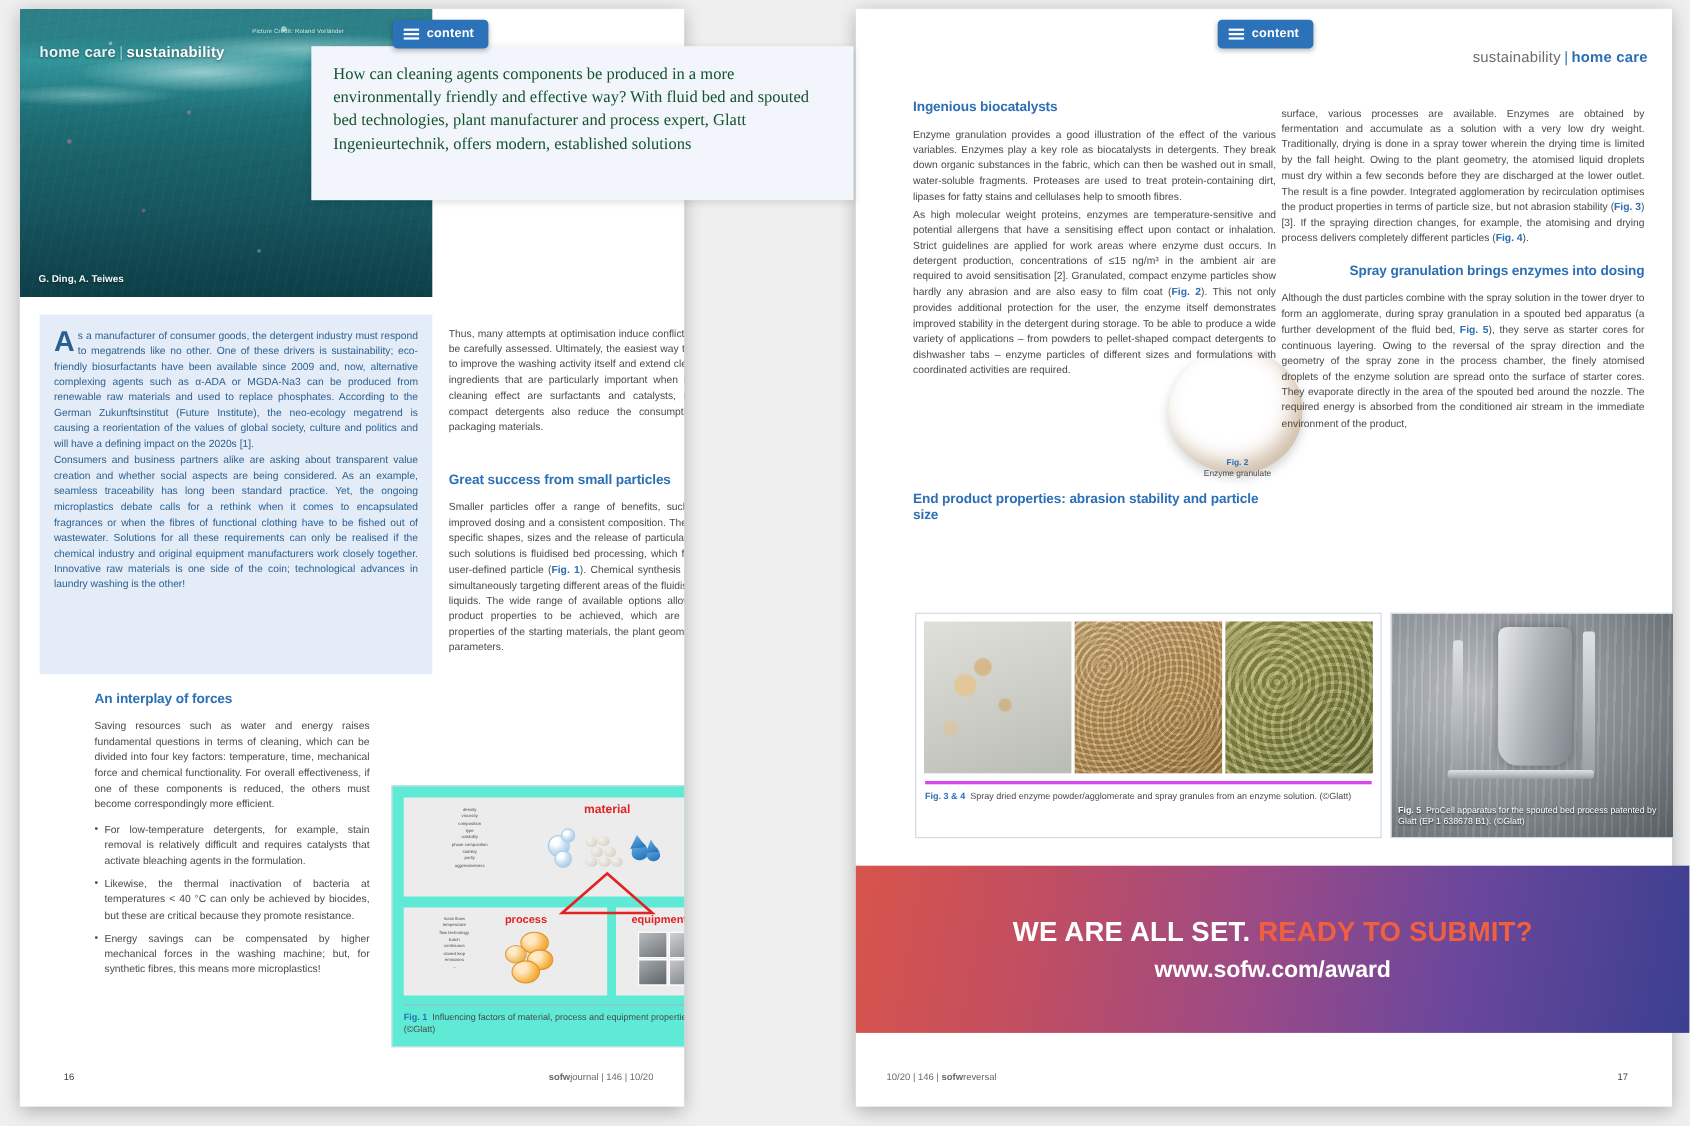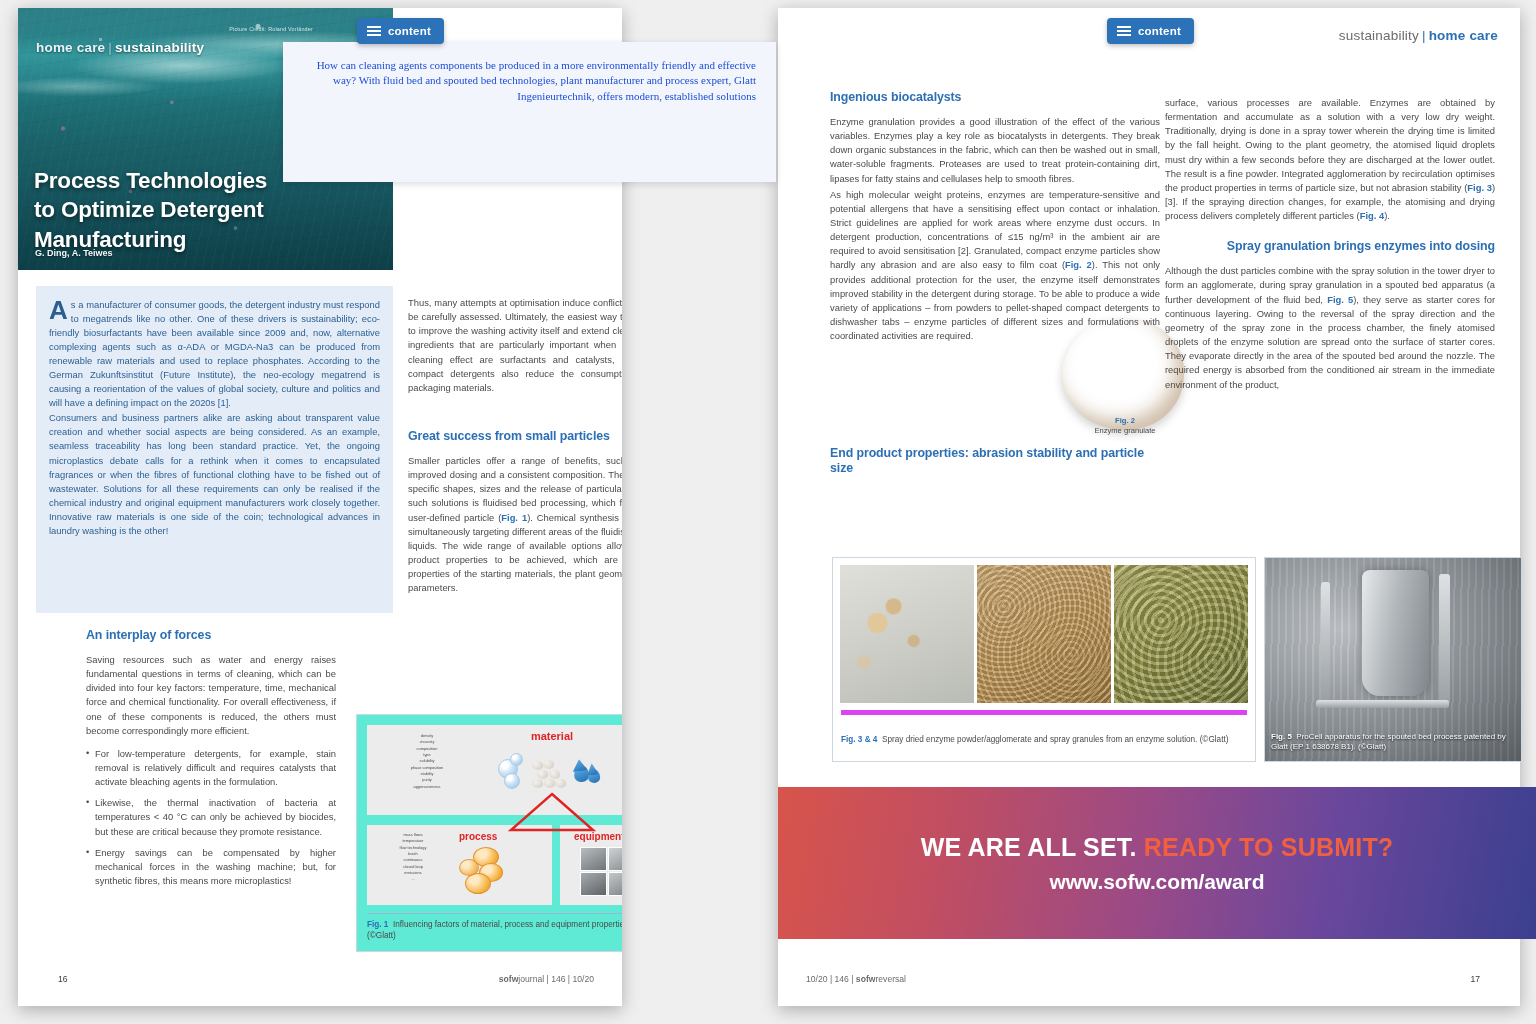--- a/index.html
+++ b/index.html
@@ -92,21 +92,21 @@
 
   
   .teaser {
     position: absolute; left: 283px; top: 42px; width: 493px; height: 140px;
     background: #f2f5fb; z-index: 20;
     box-shadow: 0 2px 7px rgba(0,0,0,.14);
     padding: 16px 20px 10px 20px;
   }
   .teaser p {
     font-family: "Liberation Serif", serif;
-    font-size: 11px; line-height: 1.40; color: #1d4ed8; text-align: right;
+    font-size: 15px; line-height: 1.40; color: #14532d;
   }
 
   
   .intro-box {
     position: absolute; left: 18px; top: 278px; width: 357px; height: 327px;
     background: #e4edf7;
   }
   .intro-box .body {
     position: absolute; left: 13px; top: 12px; width: 331px;
     font-size: 9.4px; line-height: 1.495; color: #2b5f92;
@@ -218,21 +218,21 @@
       linear-gradient(150deg, #c8a46a, #b98f4e 55%, #9d7638);
   }
   .ph-green {
     background:
       repeating-radial-gradient(circle at 35% 40%, rgba(255,255,255,.22) 0 3px, rgba(0,0,0,.10) 3px 7px),
       repeating-radial-gradient(circle at 75% 70%, rgba(255,255,255,.18) 0 3px, rgba(0,0,0,.09) 3px 8px),
       linear-gradient(140deg, #a7a455, #8e8f3f 50%, #6f7530);
   }
   .fig-cap {
     position: absolute; left: 8px; right: 8px;
-    border-top: 5px solid #d946ef; padding-top: 20px;
+    border-top: 3px solid #d946ef; padding-top: 6px;
     font-size: 8.2px; line-height: 1.34; color: #4a4a4a;
   }
   .fig-cap b { color: #2c6fb4; }
 
   .fig5 {
     position: absolute; left: 1264px; top: 557px; width: 258px; height: 205px;
     background:
       repeating-linear-gradient(91deg, rgba(255,255,255,.05) 0 2px, rgba(0,0,0,.06) 2px 7px),
       radial-gradient(ellipse at 30% 35%, #c3c7cb, #8d9398 55%, #5d6267 100%);
     border: 1px solid #cdd7e2; overflow: hidden;
@@ -294,24 +294,20 @@
 
 <div id="stage">
 
   <div class="page page-left">
 
     <div class="hero">
       <div class="hero-kicker">
         <span class="b1">home care</span><span class="sep">|</span><span class="b2">sustainability</span>
       </div>
       <div class="photo-credit">Picture Credit: Roland Vorländer</div>
-      <div class="hero-title">
-        <div>Process Technologies</div>
-        <div>to Optimize Detergent Manufacturing</div>
-      </div>
       <div class="hero-authors">G. Ding, A. Teiwes</div>
     </div>
 
     <div class="intro-box">
       <div class="body">
         <p style="margin-bottom:0;">
           <span class="dropcap">A</span><span>s a manufacturer of consumer goods, the detergent industry must respond to megatrends like no other. One of these drivers is sustainability; eco-friendly biosurfactants have been available since 2009 and, now, alternative complexing agents such as α-ADA or MGDA-Na3 can be produced from renewable raw materials and used to replace phosphates. According to the German Zukunftsinstitut (Future Institute), the neo-ecology megatrend is causing a reorientation of the values of global society, culture and politics and will have a defining impact on the 2020s [1].</span>
         </p>
         <p style="margin-top:1px;">Consumers and business partners alike are asking about transparent value creation and whether social aspects are being considered. As an example, seamless traceability has long been standard practice. Yet, the ongoing microplastics debate calls for a rethink when it comes to encapsulated fragrances or when the fibres of functional clothing have to be fished out of wastewater. Solutions for all these requirements can only be realised if the chemical industry and original equipment manufacturers work closely together. Innovative raw materials is one side of the coin; technological advances in laundry washing is the other!</p>
       </div>
@@ -419,21 +415,21 @@
 
     <div class="footer f-left-num">
       <span class="pg">16</span>
     </div>
     <div class="footer f-left-txt brand">
       <b>sofw</b><span>journal | 146 | 10/20</span>
     </div>
   </div>
 
   <div class="page page-right">
-    <div class="hero-kicker" style="position:absolute; right:22px; top:20px; left:auto; color:#6b6b6b; text-shadow:none; font-weight:400;margin-left:48px;">
+    <div class="hero-kicker" style="position:absolute; right:22px; top:36px; left:auto; color:#6b6b6b; text-shadow:none; font-weight:400;margin-left:48px;">
       <span>sustainability</span><span class="sep" style="color:#2c6fb4;">|</span><span style="color:#2c6fb4; font-weight:700;">home care</span>
     </div>
 
     <div class="col" style="left:52px; top:82px; width:330px;">
       <div class="h2">Ingenious biocatalysts</div>
       <div class="para nogap">Enzyme granulation provides a good illustration of the effect of the various variables. Enzymes play a key role as biocatalysts in detergents. They break down organic substances in the fabric, which can then be washed out in small, water-soluble fragments. Proteases are used to treat protein-containing dirt, lipases for fatty stains and cellulases help to smooth fibres.</div>
       <div class="para" style="margin-top:2px;"><span>As high molecular weight proteins, enzymes are temperature-sensitive and potential allergens that have a sensitising effect upon contact or inhalation. Strict guidelines are applied for work areas where enzyme dust occurs. In detergent production, concentrations of ≤15 ng/m³ in the ambient air are required to avoid sensitisation [2]. Granulated, compact enzyme particles show hardly any abrasion and are also easy to film coat (</span><span class="ref">Fig. 2</span><span>). This not only provides additional protection for the user, the enzyme itself demonstrates improved stability in the detergent during storage. To be able to produce a wide variety of applications – from powders to pellet-shaped compact detergents to dishwasher tabs – enzyme particles of different sizes and formulations with coordinated activities are required.</span></div>
     </div>
 
     <div class="col" style="left:52px; top:438px; width:330px;">

